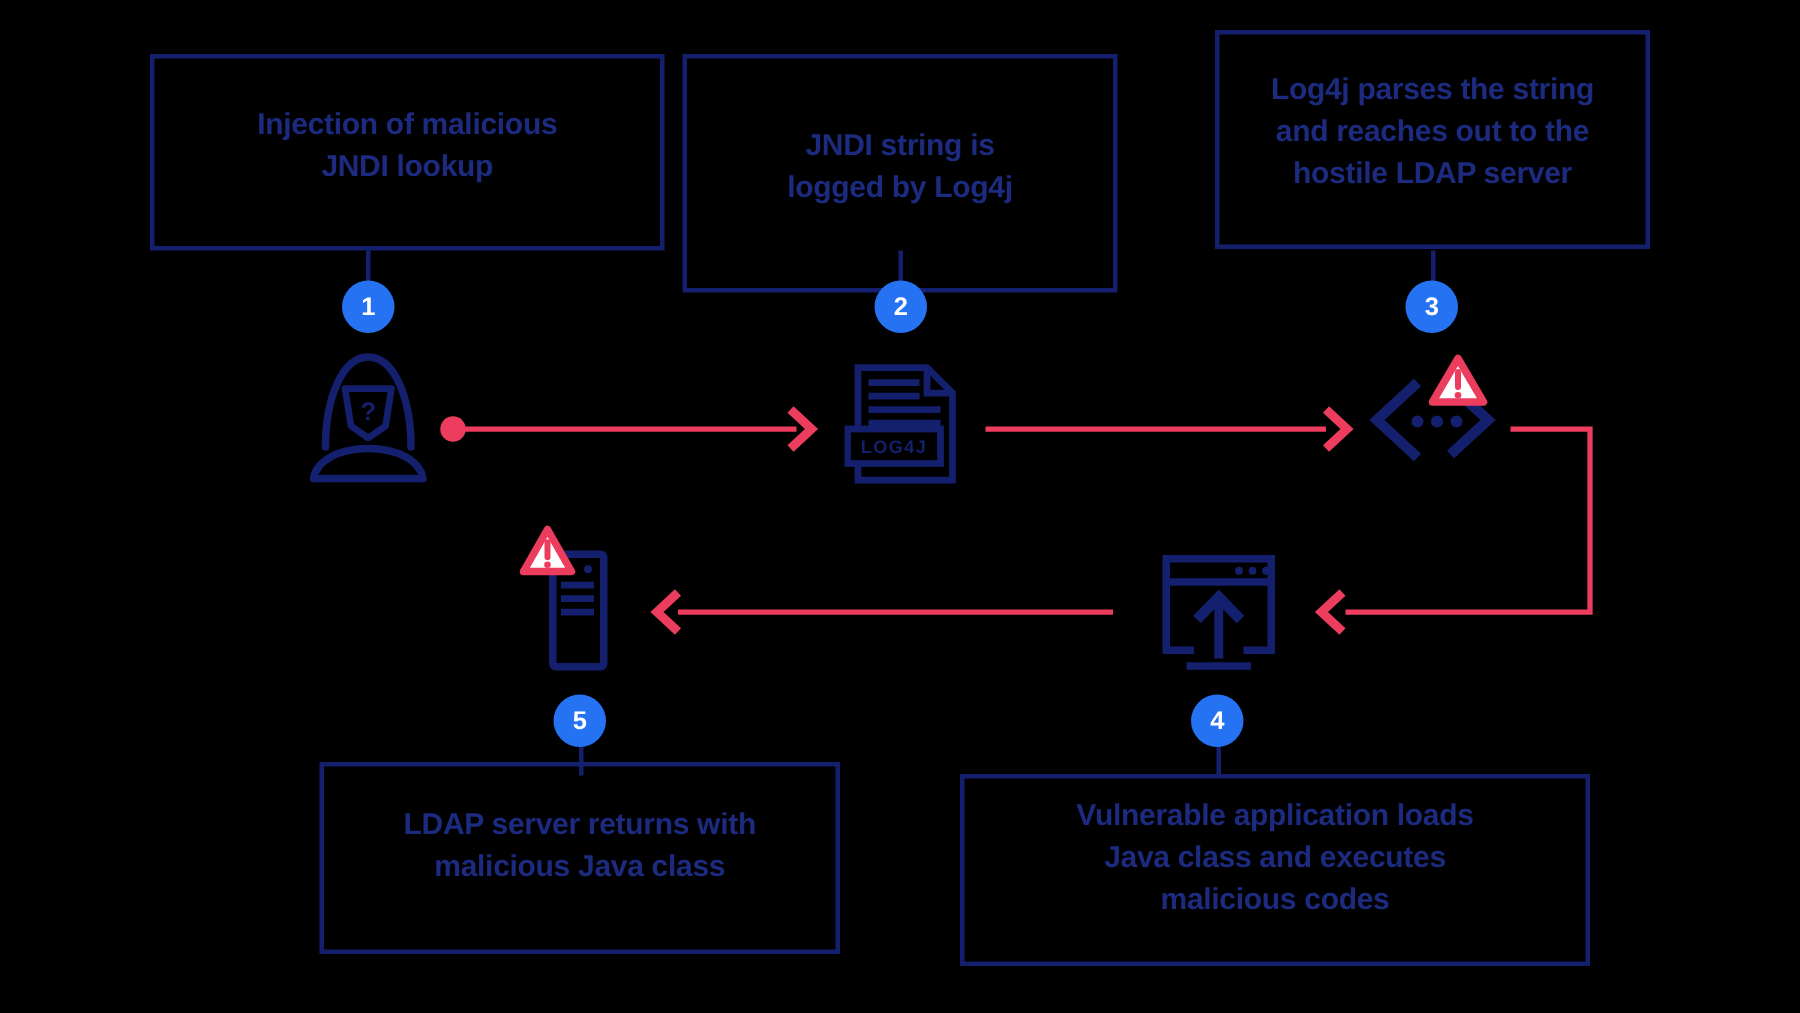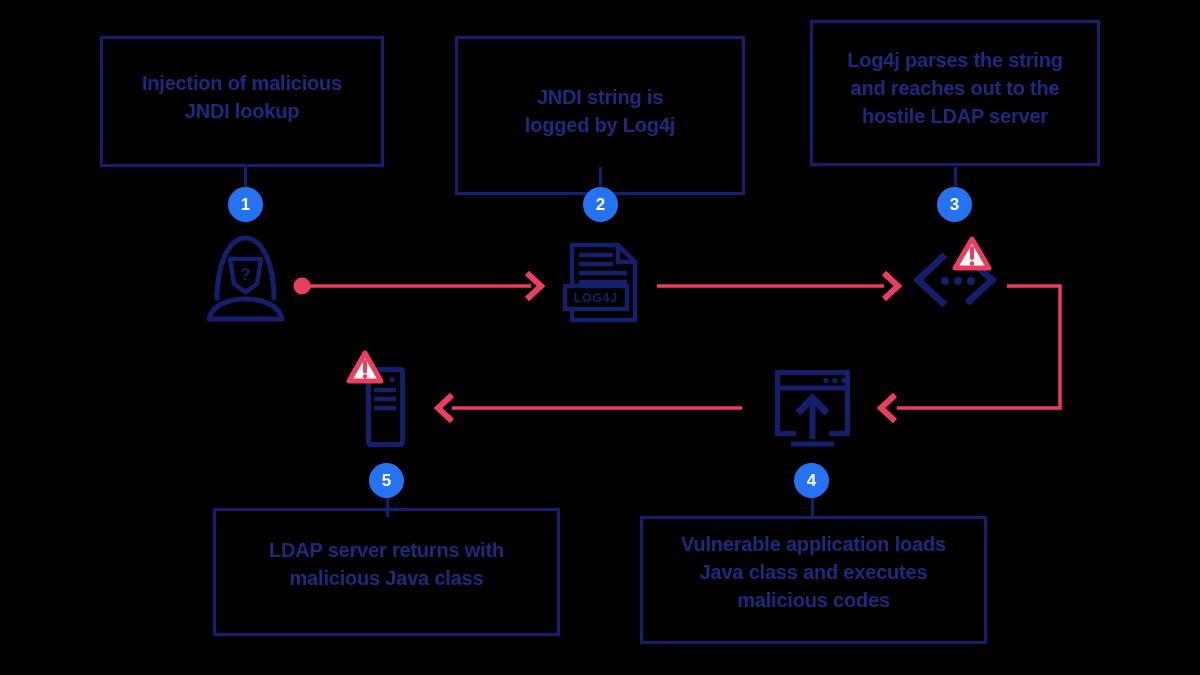--- a/index.html
+++ b/index.html
@@ -42,34 +42,34 @@
     <path d="M310 286 H531" stroke="#ed3d5f" stroke-width="3.5" fill="none"></path>
     <polyline points="527,273 541,286 527,299" stroke="#ed3d5f" stroke-width="6" fill="none"></polyline>
     <path d="M657 286 H884" stroke="#ed3d5f" stroke-width="3.5" fill="none"></path>
     <polyline points="884,273 898,286 884,299" stroke="#ed3d5f" stroke-width="6" fill="none"></polyline>
     <path d="M1007 286 H1060 V408 H897" stroke="#ed3d5f" stroke-width="3.5" fill="none"></path>
     <polyline points="895,395 881,408 895,421" stroke="#ed3d5f" stroke-width="6" fill="none"></polyline>
     <path d="M742 408 H452" stroke="#ed3d5f" stroke-width="3.5" fill="none"></path>
     <polyline points="452,395 438,408 452,421" stroke="#ed3d5f" stroke-width="6" fill="none"></polyline>
   </svg>
 
-  <div class="step-box top" style="left:100px;top:36px;width:284px;height:131px;">
+  <div class="step-box top" style="left:100px;top:36px;width:343px;height:131px;">
     <div class="box-label">Injection of malicious
 JNDI lookup</div>
   </div>
   <div class="step-box top" style="left:455px;top:36px;width:290px;height:159px;">
     <div class="box-label">JNDI string is
 logged by Log4j</div>
   </div>
   <div class="step-box top" style="left:810px;top:20px;width:290px;height:146px;">
     <div class="box-label">Log4j parses the string
 and reaches out to the
 hostile LDAP server</div>
   </div>
-  <div class="step-box bottom" style="left:640px;top:516px;width:347px;height:128px;">
+  <div class="step-box bottom" style="left:640px;top:516px;width:420px;height:128px;">
     <div class="box-label">Vulnerable application loads
 Java class and executes
 malicious codes</div>
   </div>
   <div class="step-box bottom" style="left:213px;top:508px;width:347px;height:128px;">
     <div class="box-label">LDAP server returns with
 malicious Java class</div>
   </div>
 
   <div class="badge" style="left:228px;top:187px;">1</div>

